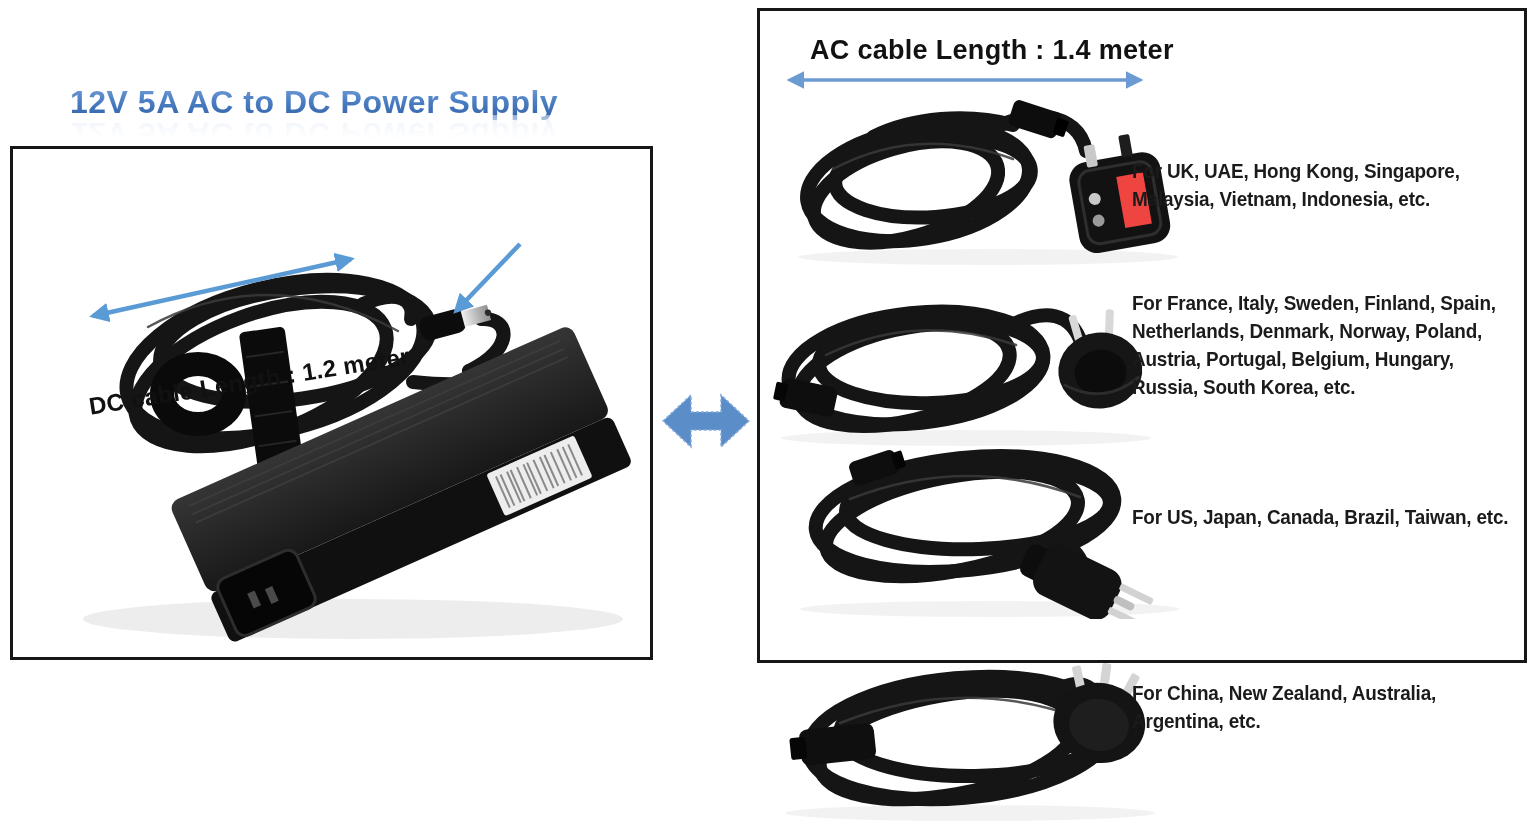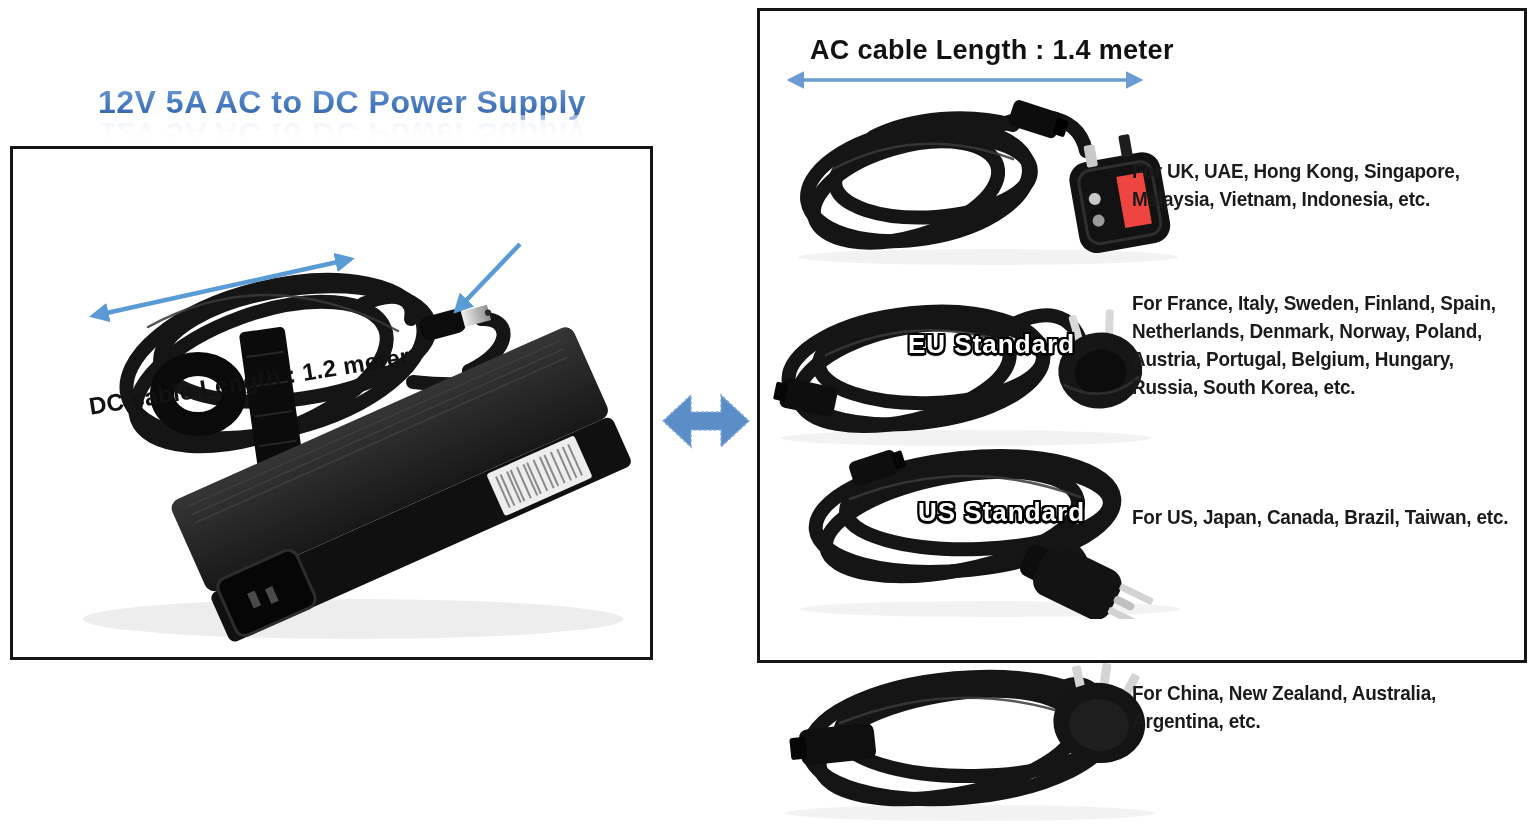--- a/index.html
+++ b/index.html
@@ -1,21 +1,21 @@
 <!DOCTYPE html>
 <html><head>
 <meta charset="utf-8">
 <style>
   html,body{margin:0;padding:0;background:#fff;}
   body{width:1536px;height:829px;position:relative;overflow:hidden;
        font-family:"Liberation Sans","DejaVu Sans",sans-serif;}
   .abs{position:absolute;}
 
   
-  .title-wrap{left:70px;top:84px;width:560px;height:64px;margin-left:28px;}
+  .title-wrap{left:70px;top:84px;width:560px;height:64px;}
   .title{font-size:32px;font-weight:bold;letter-spacing:.5px;color:#3e6fb6;white-space:nowrap;}
   @supports (-webkit-background-clip:text){
     .title{background:linear-gradient(180deg,#7ba3da 0%,#4c7fc4 45%,#2f5fa6 100%);
            -webkit-background-clip:text;background-clip:text;color:transparent;}
   }
   .title-mirror{top:31px;left:0;font-size:32px;font-weight:bold;letter-spacing:.5px;
                 color:#6f9bd6;transform:scaleY(-1);opacity:.22;white-space:nowrap;}
   .title-fade{top:31px;left:0;width:560px;height:34px;
               background:linear-gradient(180deg,rgba(255,255,255,.45) 0%,#fff 72%);}
 
@@ -178,21 +178,20 @@
       <rect x="8" y="116" width="12" height="18" rx="2" fill="#060606"></rect>
     </g>
     <g transform="rotate(-6 330 95)">
       <rect x="310" y="40" width="8" height="28" rx="3" fill="#d8d8d8" transform="rotate(-10 314 54)"></rect>
       <rect x="344" y="38" width="8" height="28" rx="3" fill="#d8d8d8" transform="rotate(8 348 52)"></rect>
       <ellipse cx="334" cy="98" rx="42" ry="38" fill="#161616"></ellipse>
       <ellipse cx="334" cy="100" rx="26" ry="23" fill="#0c0c0c"></ellipse>
       <path d="M 296 108 q 38 26 76 0" fill="none" stroke="#2c2c2c" stroke-width="3"></path>
     </g>
   </svg>
-  <div class="abs std-label" style="left:148px;top:318px;">EU Standard</div>
   <div class="abs regions" style="left:372px;top:278px;">For France, Italy, Sweden, Finland, Spain,
 Netherlands, Denmark, Norway, Poland,
 Austria, Portugal, Belgium, Hungary,
 Russia, South Korea, etc.</div>
 
   <svg class="abs" style="left:20px;top:428px;" width="405" height="180" viewBox="0 0 405 180">
     <ellipse cx="210" cy="170" rx="190" ry="8" fill="rgba(0,0,0,0.05)"></ellipse>
     <g class="cable">
       <ellipse cx="185" cy="75" rx="150" ry="56" transform="rotate(-6 185 75)"></ellipse>
       <ellipse cx="172" cy="85" rx="128" ry="47" transform="rotate(-11 172 85)"></ellipse>
@@ -205,21 +204,20 @@
       <rect x="114" y="20" width="11" height="17" rx="2" fill="#050505"></rect>
     </g>
     <g transform="rotate(26 300 145)">
       <rect x="238" y="128" width="28" height="34" rx="9" fill="#0d0d0d"></rect>
       <rect x="255" y="118" width="84" height="54" rx="16" fill="#131313"></rect>
       <rect x="337" y="126" width="36" height="7" rx="2" fill="#d2d2d2"></rect>
       <rect x="337" y="152" width="30" height="7" rx="2" fill="#d2d2d2"></rect>
       <rect x="337" y="139" width="22" height="8" rx="4" fill="#c0c0c0"></rect>
     </g>
   </svg>
-  <div class="abs std-label" style="left:158px;top:486px;">US Standard</div>
   <div class="abs regions" style="left:372px;top:492px;">For US, Japan, Canada, Brazil, Taiwan, etc.</div>
 
   <svg class="abs" style="left:10px;top:612px;" width="400" height="200" viewBox="0 0 400 200">
     <ellipse cx="200" cy="190" rx="185" ry="8" fill="rgba(0,0,0,0.05)"></ellipse>
     <g class="cable">
       <ellipse cx="190" cy="115" rx="152" ry="60" transform="rotate(-5 190 115)"></ellipse>
       <ellipse cx="178" cy="122" rx="130" ry="50" transform="rotate(-10 178 122)"></ellipse>
       <ellipse cx="205" cy="108" rx="135" ry="45" transform="rotate(-1 205 108)"></ellipse>
       <path d="M 278 75 C 300 55 320 57 330 78"></path>
     </g>

